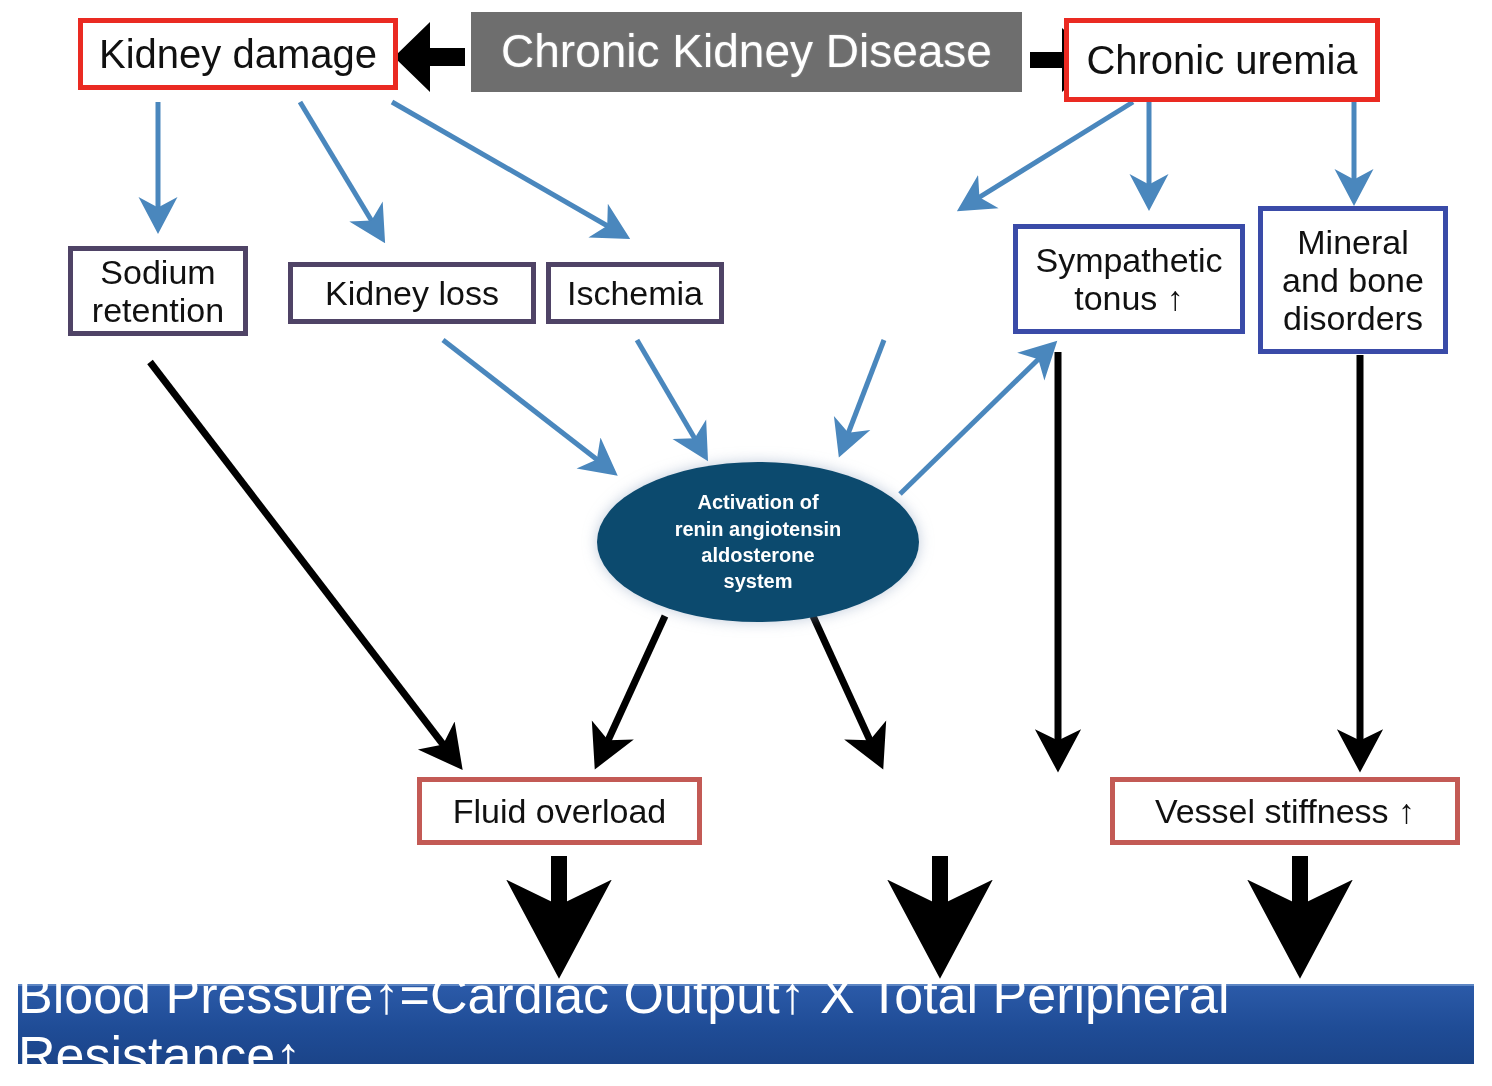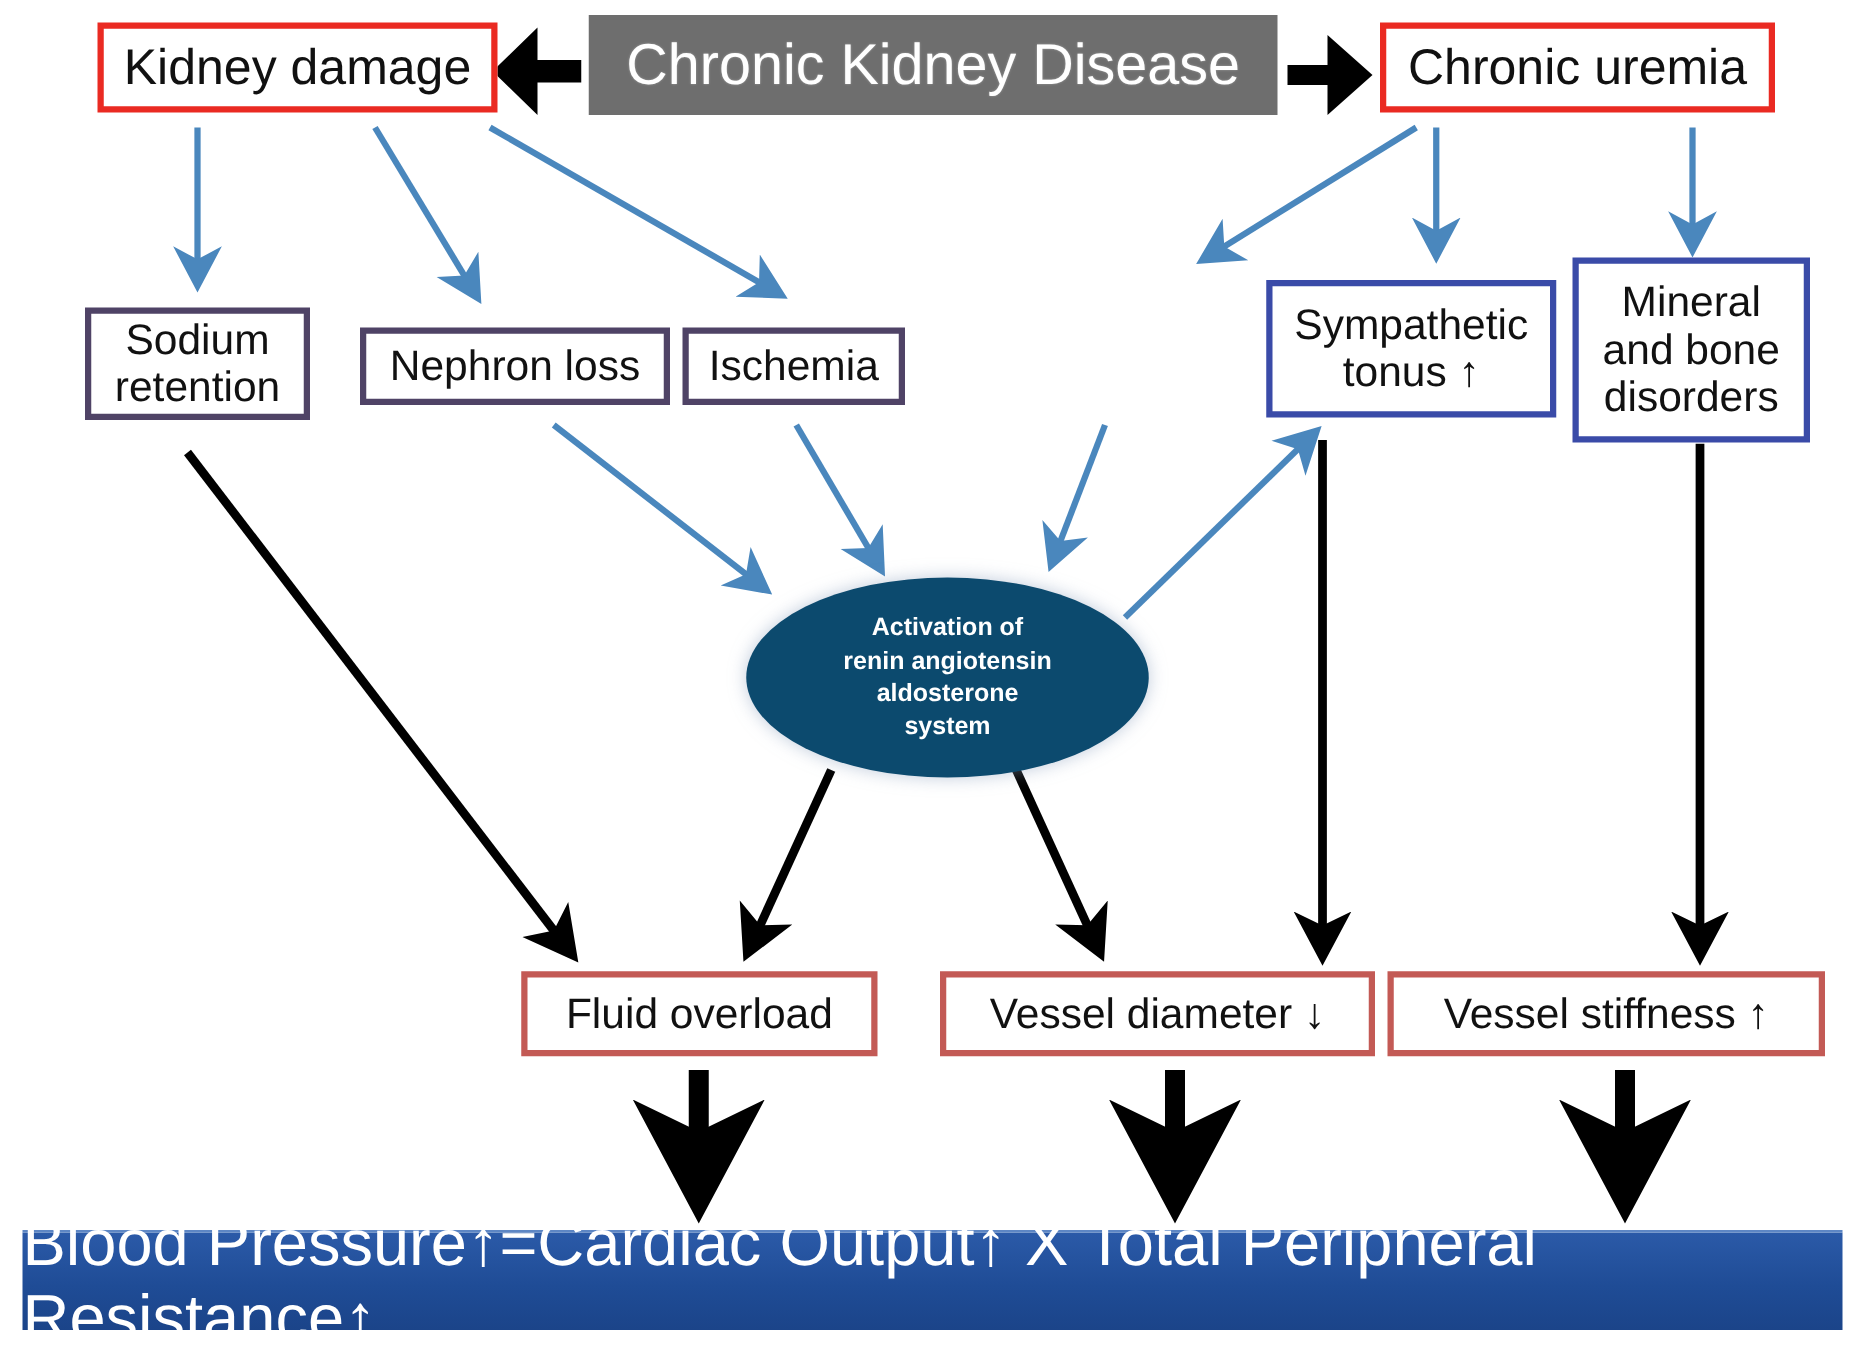--- a/index.html
+++ b/index.html
@@ -165,30 +165,30 @@
   </svg>
 
   <div class="node red-hdr" style="left:78px; top:18px; width:320px; height:72px;">
     <span>Kidney damage</span>
   </div>
 
   <div class="node gray-hdr" style="left:471px; top:12px; width:551px; height:80px;">
     <span>Chronic Kidney Disease</span>
   </div>
 
-  <div class="node red-hdr" style="left:1104px; top:18px; width:316px; height:72px;text-align:center;">
+  <div class="node red-hdr" style="left:1064px; top:18px; width:316px; height:84px;text-align:center;">
     <span>Chronic uremia</span>
   </div>
 
   <div class="node purple" style="left:68px; top:246px; width:180px; height:90px;">
     <span class="ml">Sodium<br>retention</span>
   </div>
 
   <div class="node purple" style="left:288px; top:262px; width:248px; height:62px;">
-    <span class="ml">Nephron loss</span>
+    <span class="ml">Kidney loss</span>
   </div>
 
   <div class="node purple" style="left:546px; top:262px; width:178px; height:62px;">
     <span class="ml">Ischemia</span>
   </div>
 
 
   <div class="node blue" style="left:1013px; top:224px; width:232px; height:110px;">
     <span class="ml">Sympathetic<br>tonus ↑</span>
   </div>
@@ -198,23 +198,20 @@
   </div>
 
   <div class="ellipse" style="left:597px; top:462px; width:322px; height:160px;">
     <span class="ml">Activation of<br>renin angiotensin<br>aldosterone<br>system</span>
   </div>
 
   <div class="node red-out" style="left:417px; top:777px; width:285px; height:68px;">
     <span>Fluid overload</span>
   </div>
 
-  <div class="node red-out" style="left:752px; top:777px; width:348px; height:68px;">
-    <span>Vessel diameter ↓</span>
-  </div>
 
   <div class="node red-out" style="left:1110px; top:777px; width:350px; height:68px;">
     <span>Vessel stiffness ↑</span>
   </div>
 
   <div class="banner" style="left:18px; top:984px; width:1456px; height:80px;">
     <span>Blood Pressure↑=Cardiac Output↑ X Total Peripheral Resistance↑</span>
   </div>
 
 </div>

